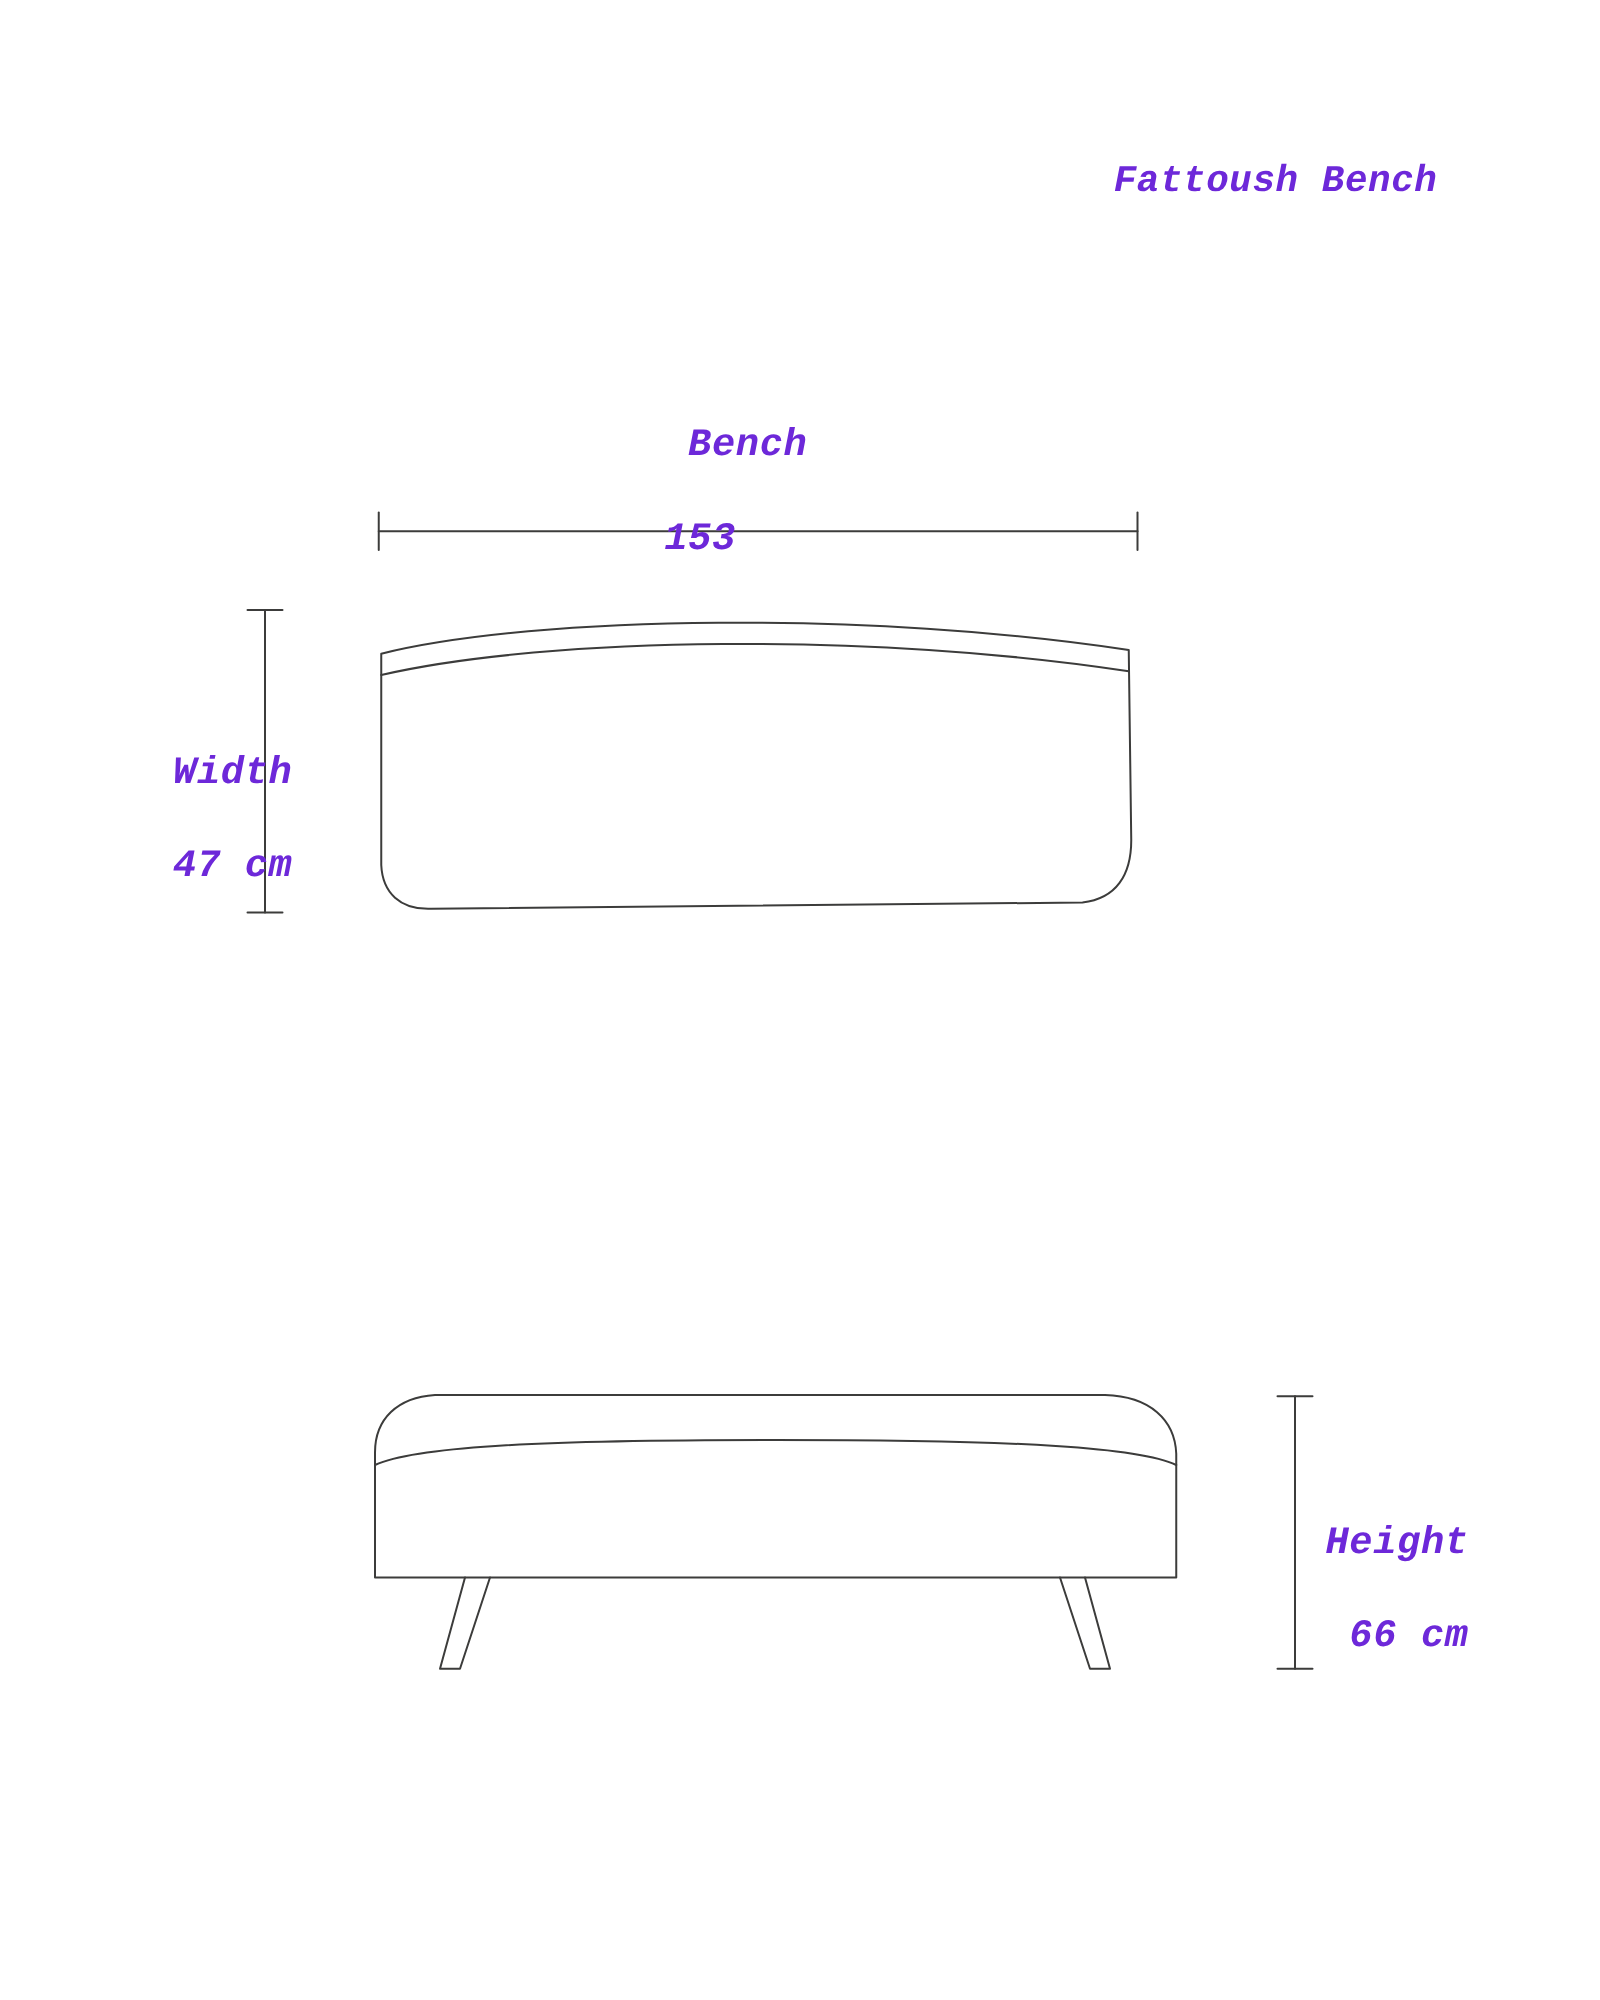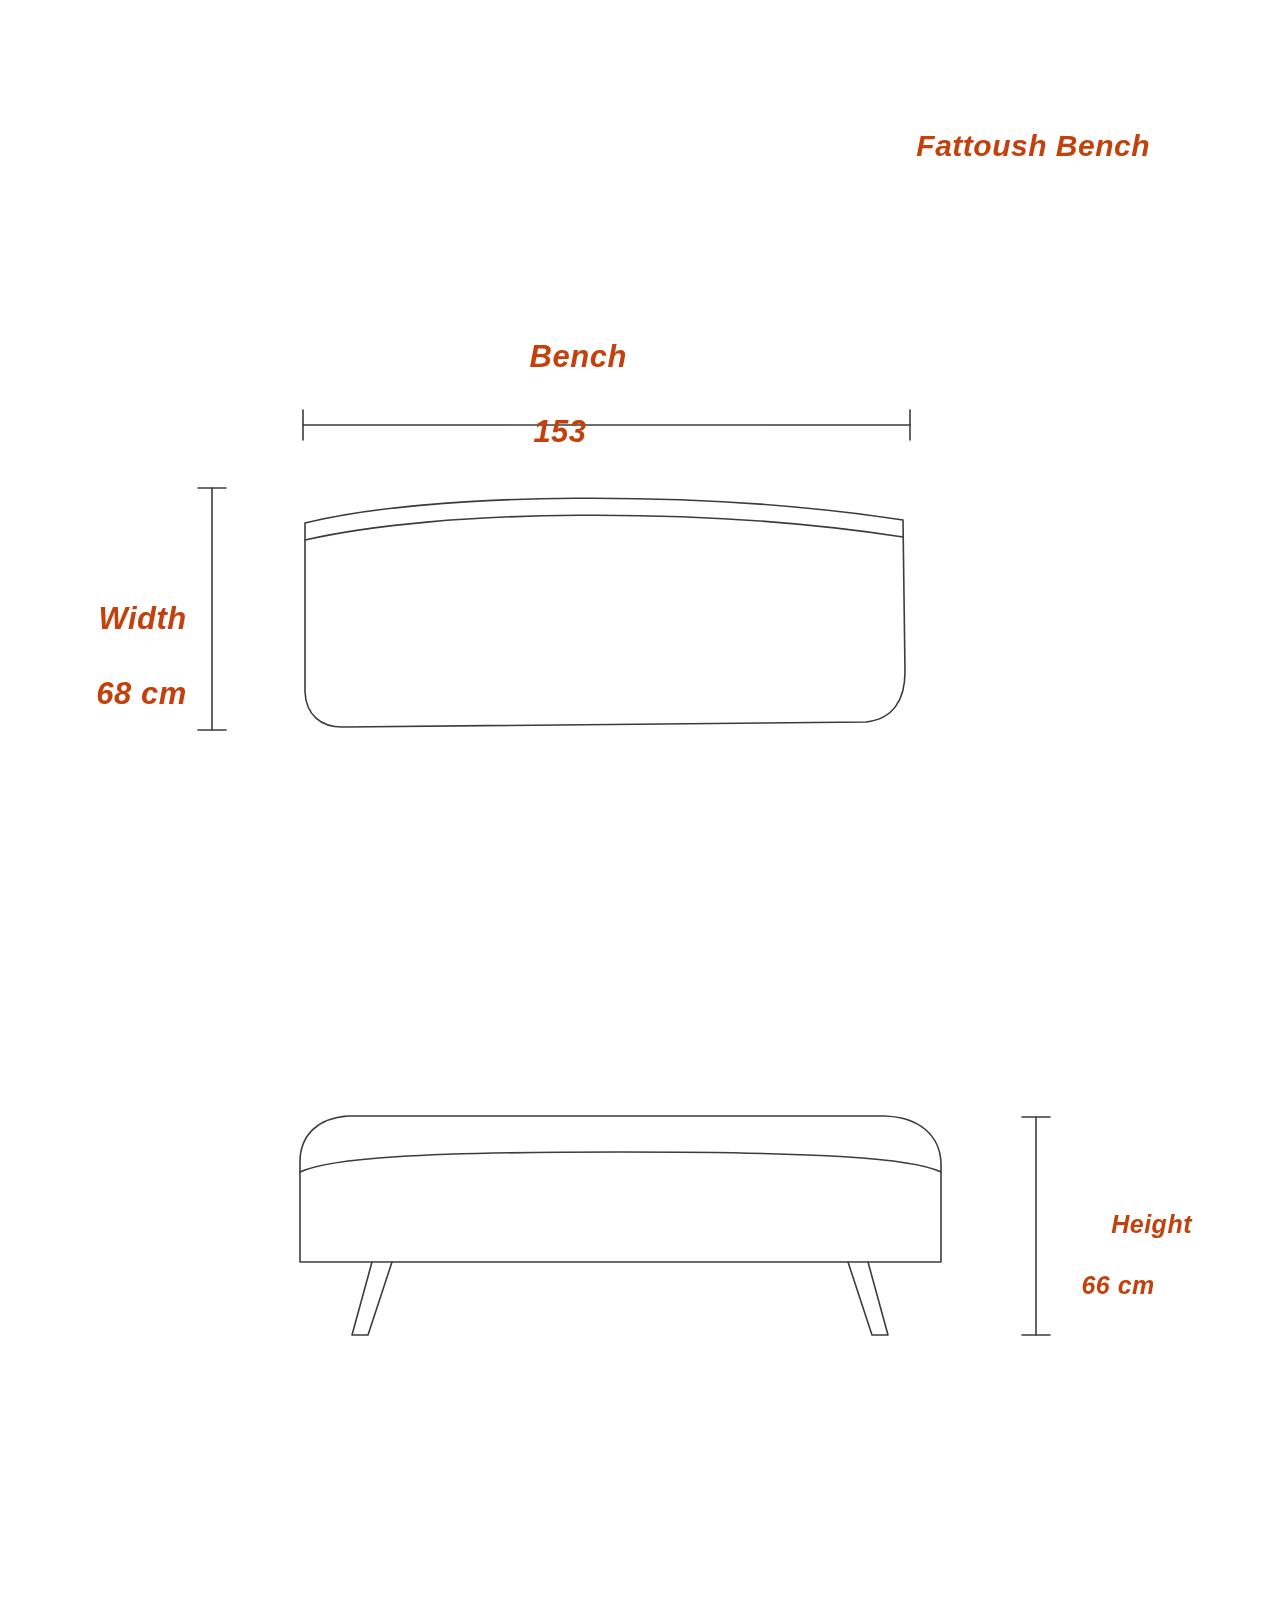--- a/index.html
+++ b/index.html
@@ -21,24 +21,24 @@
   }
   svg.diagram {
     position: absolute;
     top: 0;
     left: 0;
     width: 1280px;
     height: 1600px;
   }
   .label {
     position: absolute;
-    font-family: Liberation Sans, sans-serif;
+    font-family: Liberation Mono, monospace;
     font-style: italic;
     font-weight: bold;
-    color: #c2410c;
+    color: #6d28d9;
     letter-spacing: 0.5px;
     line-height: 1.22;
     white-space: pre;
   }
   #product-title {
     right: 130px;
     top: 128px;
     font-size: 30px;
     text-align: right;
   }
@@ -52,24 +52,24 @@
   }
   #length-label .line2 { display: block; }
   #width-label {
     left: 62px;
     top: 562px;
     font-size: 31px;
     text-align: right;
   }
   #width-label .line2 { display: block; }
   #height-label {
-    right: 88px;
+    right: 105px;
     top: 1178px;
-    font-size: 25px;
-    text-align: left;
+    font-size: 31px;
+    text-align: right;
   }
   #height-label .line2 { display: block; }
 </style>
 </head>
 <body>
 
 <div class="sheet">
 
   <svg class="diagram" viewBox="0 0 1280 1600">
     <g fill="none" stroke="#3c3c3b" stroke-width="1.6" stroke-linecap="round" stroke-linejoin="round">
@@ -125,21 +125,21 @@
 
   <div class="label" id="product-title">Fattoush Bench</div>
 
   <div class="label" id="length-label">
     <span>Bench</span>
     <span class="line2">153</span>
   </div>
 
   <div class="label" id="width-label">
     <span>Width</span>
-    <span class="line2">68 cm</span>
+    <span class="line2">47 cm</span>
   </div>
 
   <div class="label" id="height-label">
     <span>Height</span>
     <span class="line2">66 cm</span>
   </div>
 
 </div>
 
 </body></html>

